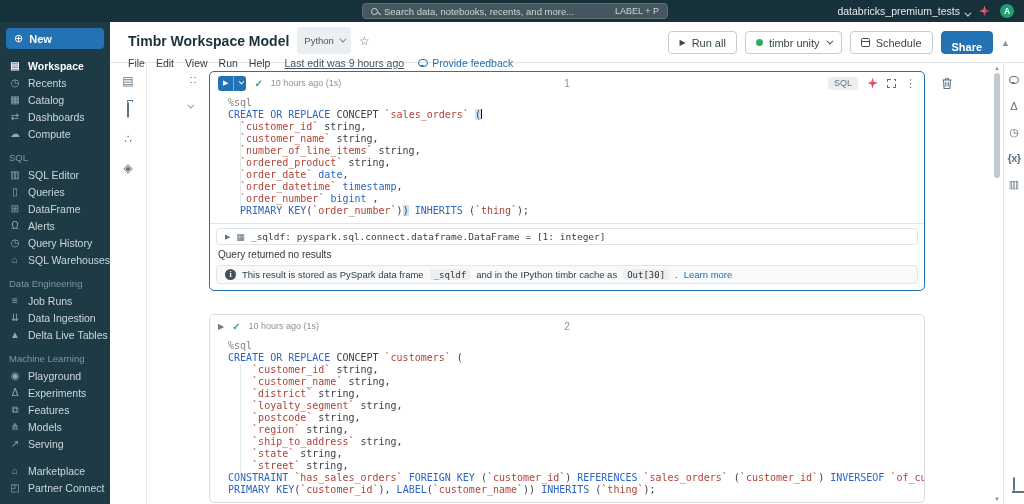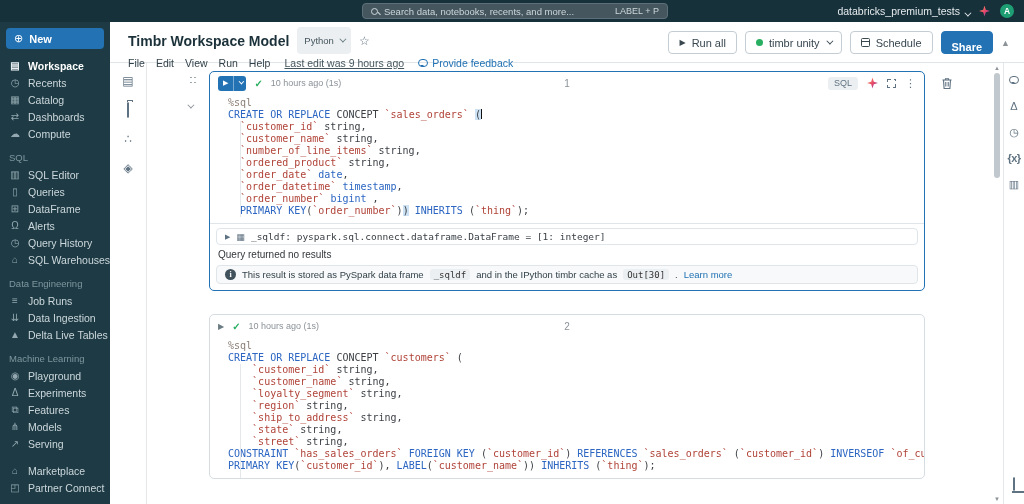--- a/index.html
+++ b/index.html
@@ -371,21 +371,23 @@
               <span class="play-plain">▶</span>
               <span class="run-check">✓</span>
               <span class="run-time">10 hours ago (1s)</span>
               <span class="cell-num">2</span>
             </div>
             <div class="code">
               <div class="code-line"><span class="tk-m">%sql</span></div>
               <div class="code-line"><span class="tk-k">CREATE OR REPLACE</span><span class="tk-p"> CONCEPT </span><span class="tk-i">`customers`</span><span class="tk-p"> (</span></div>
               <div class="code-line"><span class="tk-p">    </span><span class="tk-i">`customer_id`</span><span class="tk-p"> string,</span></div>
               <div class="code-line"><span class="tk-p">    </span><span class="tk-i">`customer_name`</span><span class="tk-p"> string,</span></div>
+              <div class="code-line"><span class="tk-p">    </span><span class="tk-i">`district`</span><span class="tk-p"> string,</span></div>
               <div class="code-line"><span class="tk-p">    </span><span class="tk-i">`loyalty_segment`</span><span class="tk-p"> string,</span></div>
+              <div class="code-line"><span class="tk-p">    </span><span class="tk-i">`postcode`</span><span class="tk-p"> string,</span></div>
               <div class="code-line"><span class="tk-p">    </span><span class="tk-i">`region`</span><span class="tk-p"> string,</span></div>
               <div class="code-line"><span class="tk-p">    </span><span class="tk-i">`ship_to_address`</span><span class="tk-p"> string,</span></div>
               <div class="code-line"><span class="tk-p">    </span><span class="tk-i">`state`</span><span class="tk-p"> string,</span></div>
               <div class="code-line"><span class="tk-p">    </span><span class="tk-i">`street`</span><span class="tk-p"> string,</span></div>
               <div class="code-line"><span class="tk-k">CONSTRAINT</span><span class="tk-p"> </span><span class="tk-i">`has_sales_orders`</span><span class="tk-p"> </span><span class="tk-k">FOREIGN KEY</span><span class="tk-p"> (</span><span class="tk-i">`customer_id`</span><span class="tk-p">) </span><span class="tk-k">REFERENCES</span><span class="tk-p"> </span><span class="tk-i">`sales_orders`</span><span class="tk-p"> (</span><span class="tk-i">`customer_id`</span><span class="tk-p">) </span><span class="tk-k">INVERSEOF</span><span class="tk-p"> </span><span class="tk-i">`of_customers`</span></div>
               <div class="code-line"><span class="tk-k">PRIMARY KEY</span><span class="tk-p">(</span><span class="tk-i">`customer_id`</span><span class="tk-p">), </span><span class="tk-k">LABEL</span><span class="tk-p">(</span><span class="tk-i">`customer_name`</span><span class="tk-p">)) </span><span class="tk-k">INHERITS</span><span class="tk-p"> (</span><span class="tk-i">`thing`</span><span class="tk-p">);</span></div>
               <div class="indent-guide" style="top: 27px; height: 120px;"></div>
             </div>
           </div>
         </div>

